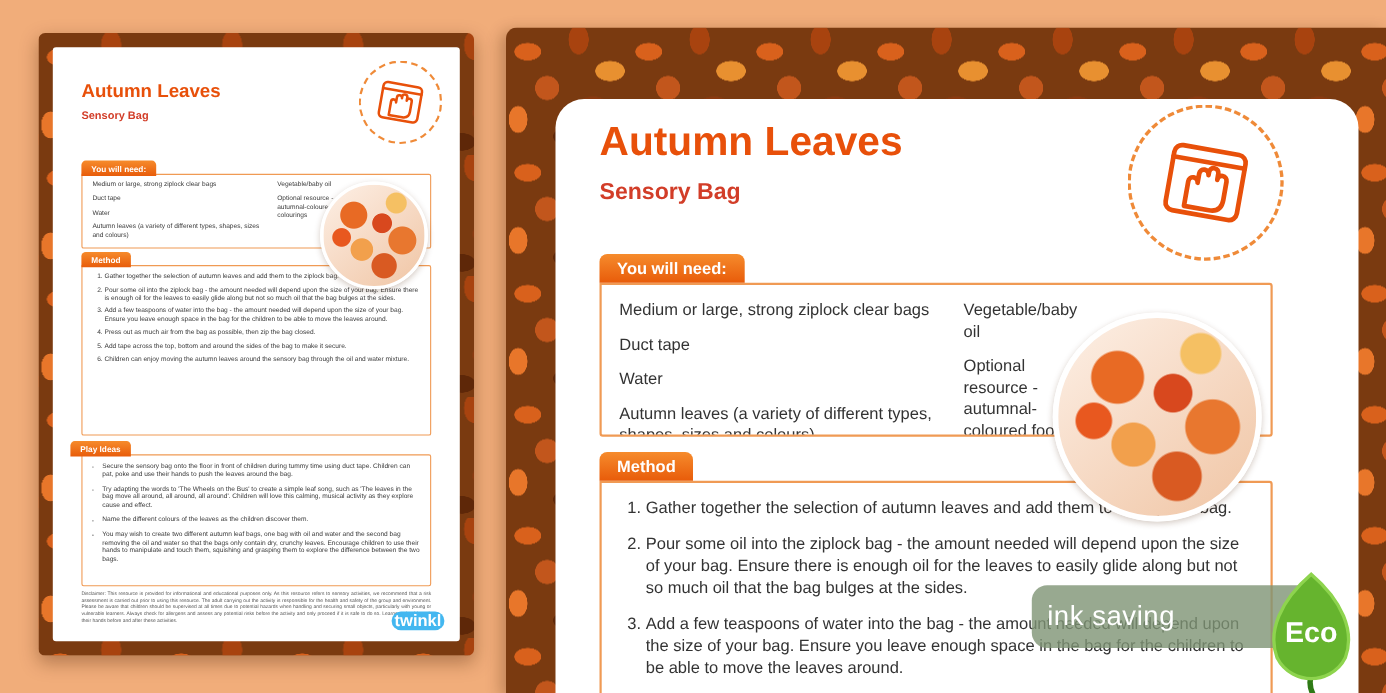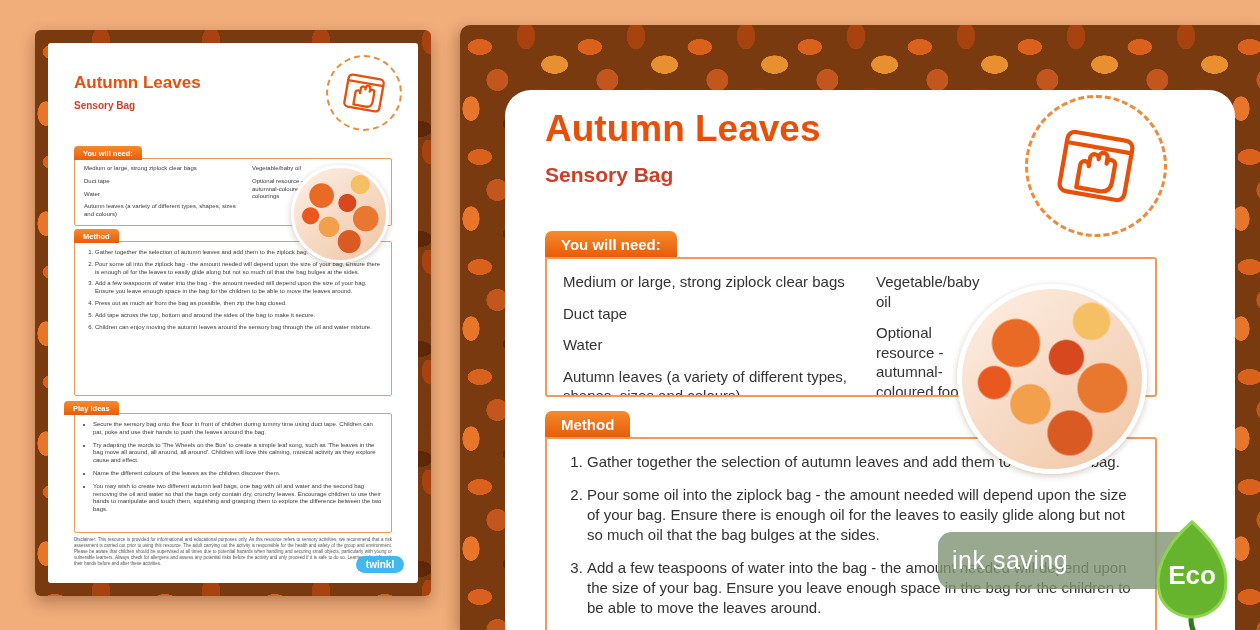--- a/index.html
+++ b/index.html
@@ -49,21 +49,21 @@
   .photo-s{left:243px;top:122px;width:98px;height:98px;border:3px solid #fff}
   .methodtab-s{left:26px;top:186px}
   .methodbox-s{left:26px;top:198px;width:318px;height:155px;padding:7px 9px 7px 6px}
   .methodbox-s ol{padding-left:14px}
   .methodbox-s li{margin-bottom:4px}
   .playtab-s{left:16px;top:358px}
   .playbox-s{left:26px;top:370px;width:318px;height:120px;padding:7px 9px 7px 6px}
   .playbox-s ul{padding-left:12px}
   .playbox-s li{margin-bottom:5px}
   .disclaimer-s{position:absolute;left:26px;top:494px;width:318px;font-size:4.5px;line-height:1.35;color:#555;text-align:justify}
-  .logo-s{position:absolute;right:14px;bottom:10px;width:48px;height:17px;border-radius:9px;background:#43b7f0;color:#fff;font-weight:bold;font-size:10px;display:flex;align-items:center;justify-content:center}
+  .logo-s{position:absolute;right:14px;bottom:10px;width:48px;height:17px;border-radius:9px;background:#43b7f0;color:#fff;font-weight:bold;font-size:15px;display:flex;align-items:center;justify-content:center}
 
   
   .page-right{position:absolute;left:460px;top:25px;width:800px;height:605px;overflow:hidden;border-radius:10px 0 0 0;box-shadow:-4px 4px 14px rgba(70,30,5,.3)}
   .paper-l{position:absolute;left:45px;top:65px;width:730px;height:640px;background:#fff;border-radius:26px 26px 0 0}
   .title-l{position:absolute;left:40px;top:18px;font-size:37px;font-weight:bold;color:#e8500a}
   .subtitle-l{position:absolute;left:40px;top:73px;font-size:21px;font-weight:bold;color:#d23d28}
   .circle-l{position:absolute;left:520px;top:5px;width:142px;height:142px;border:3px dashed #ef8a38;border-radius:50%;display:flex;align-items:center;justify-content:center;background:#fff}
   .circle-l svg{width:100px;height:100px}
   .tab-l{position:absolute;background:linear-gradient(#f68b2c,#e85c0a);color:#fff;font-weight:bold;font-size:15px;padding:5px 16px 4px;border-radius:7px 7px 0 0;z-index:2}
   .box-l{position:absolute;border:2px solid #f09a54;background:#fff;font-size:15px;color:#333;border-radius:0 3px 3px 3px;line-height:1.3}

